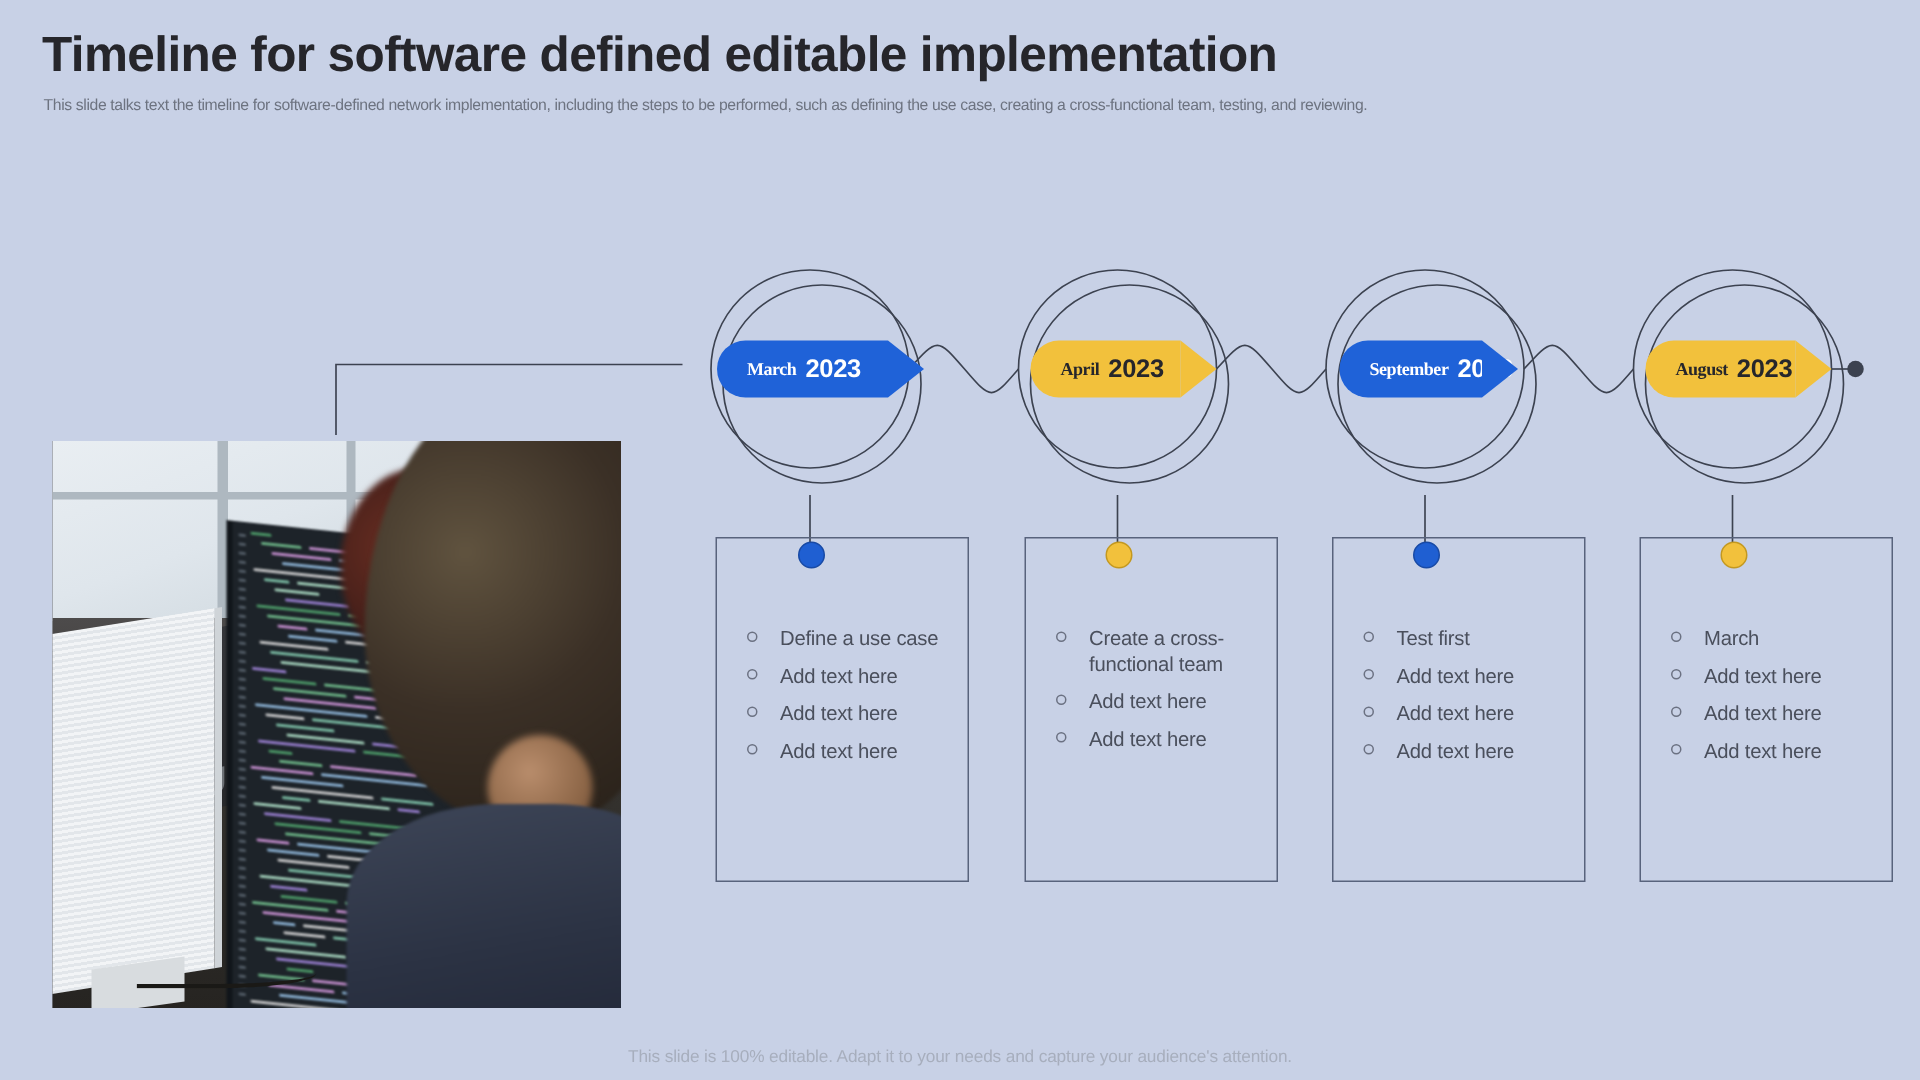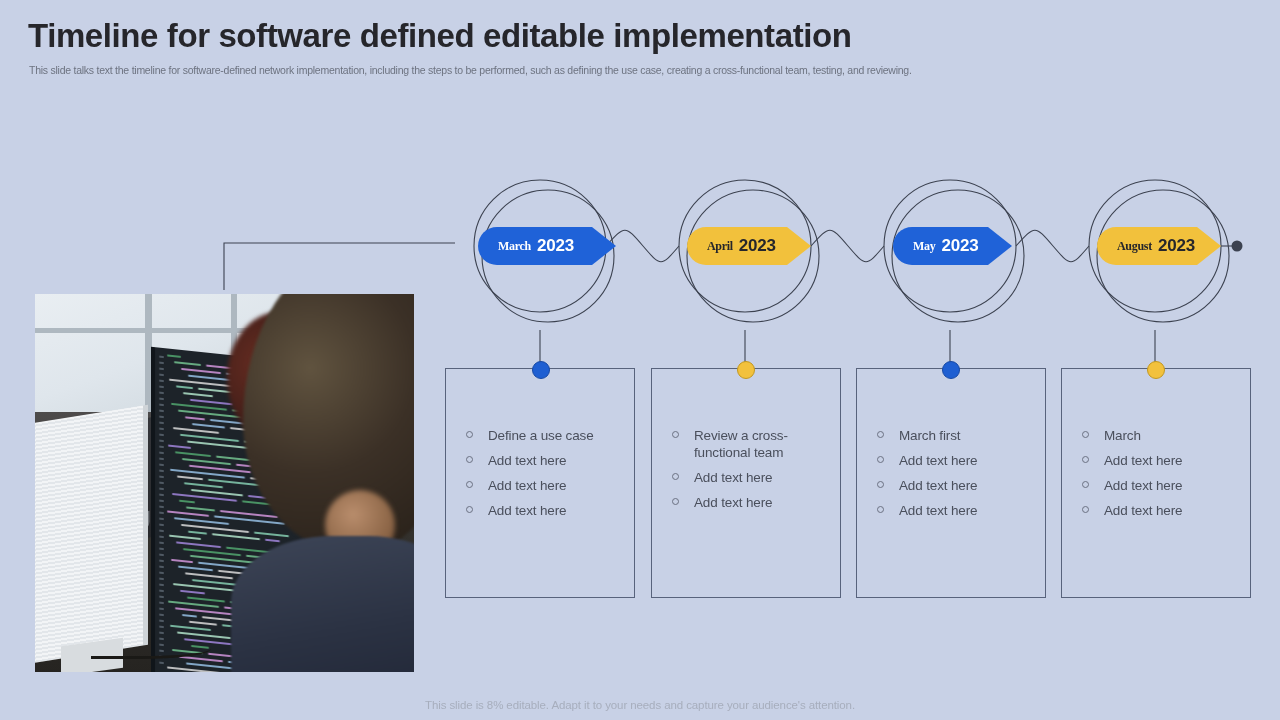--- a/index.html
+++ b/index.html
@@ -199,25 +199,26 @@
   .mb-blue { background: #1f62d8; }
   .mb-blue .mname, .mb-blue .myear { color: #ffffff; }
   .mb-blue .arrow { border-left: 24px solid #1f62d8; }
   .mb-yellow { background: #f2c13c; }
   .mb-yellow .mname, .mb-yellow .myear { color: #26262b; }
   .mb-yellow .arrow { border-left: 24px solid #f2c13c; }
 
   
   .content-box {
     position: absolute;
-    top: 368px;
-    width: 190px;
+    top: 358px;
+    width: 169px;
     height: 230px;
     border: 1px solid #58637c;
     box-sizing: border-box;
+    margin-left: 32px;
   }
   .content-list {
     position: absolute;
     left: 20px;
     top: 58px;
     right: 8px;
     margin: 0;
     padding: 0;
     list-style: none;
   }
@@ -465,21 +466,21 @@
   <span class="arrow"></span>
 </div>
 
 <div class="month-banner mb-yellow" style="left:687px; top:227px; width:100px;">
   <span class="mname">April</span>
   <span class="myear">2023</span>
   <span class="arrow"></span>
 </div>
 
 <div class="month-banner mb-blue" style="left:893px; top:227px; width:95px;">
-  <span class="mname">May</span>
+  <span class="mname">September</span>
   <span class="myear">2023</span>
   <span class="arrow"></span>
 </div>
 
 <div class="month-banner mb-yellow" style="left:1097px; top:227px; width:100px;">
   <span class="mname">August</span>
   <span class="myear">2023</span>
   <span class="arrow"></span>
 </div>
 
@@ -488,40 +489,40 @@
     <li><span class="bullet"></span><span>Define a use case</span></li>
     <li><span class="bullet"></span><span>Add text here</span></li>
     <li><span class="bullet"></span><span>Add text here</span></li>
     <li><span class="bullet"></span><span>Add text here</span></li>
   </ul>
 </div>
 <div class="box-dot dot-blue" style="left:532px;"></div>
 
 <div class="content-box" style="left:651px;">
   <ul class="content-list">
-    <li><span class="bullet"></span><span>Review a cross-functional team</span></li>
+    <li><span class="bullet"></span><span>Create a cross-functional team</span></li>
     <li><span class="bullet"></span><span>Add text here</span></li>
     <li><span class="bullet"></span><span>Add text here</span></li>
   </ul>
 </div>
 <div class="box-dot dot-yellow" style="left:737px;"></div>
 
 <div class="content-box" style="left:856px;">
   <ul class="content-list">
-    <li><span class="bullet"></span><span>March first</span></li>
+    <li><span class="bullet"></span><span>Test first</span></li>
     <li><span class="bullet"></span><span>Add text here</span></li>
     <li><span class="bullet"></span><span>Add text here</span></li>
     <li><span class="bullet"></span><span>Add text here</span></li>
   </ul>
 </div>
 <div class="box-dot dot-blue" style="left:942px;"></div>
 
 <div class="content-box" style="left:1061px;">
   <ul class="content-list">
     <li><span class="bullet"></span><span>March</span></li>
     <li><span class="bullet"></span><span>Add text here</span></li>
     <li><span class="bullet"></span><span>Add text here</span></li>
     <li><span class="bullet"></span><span>Add text here</span></li>
   </ul>
 </div>
 <div class="box-dot dot-yellow" style="left:1147px;"></div>
 
-<div id="slide-footer">This slide is 8% editable. Adapt it to your needs and capture your audience's attention.</div>
+<div id="slide-footer">This slide is 100% editable. Adapt it to your needs and capture your audience's attention.</div>
 
 </body></html>

